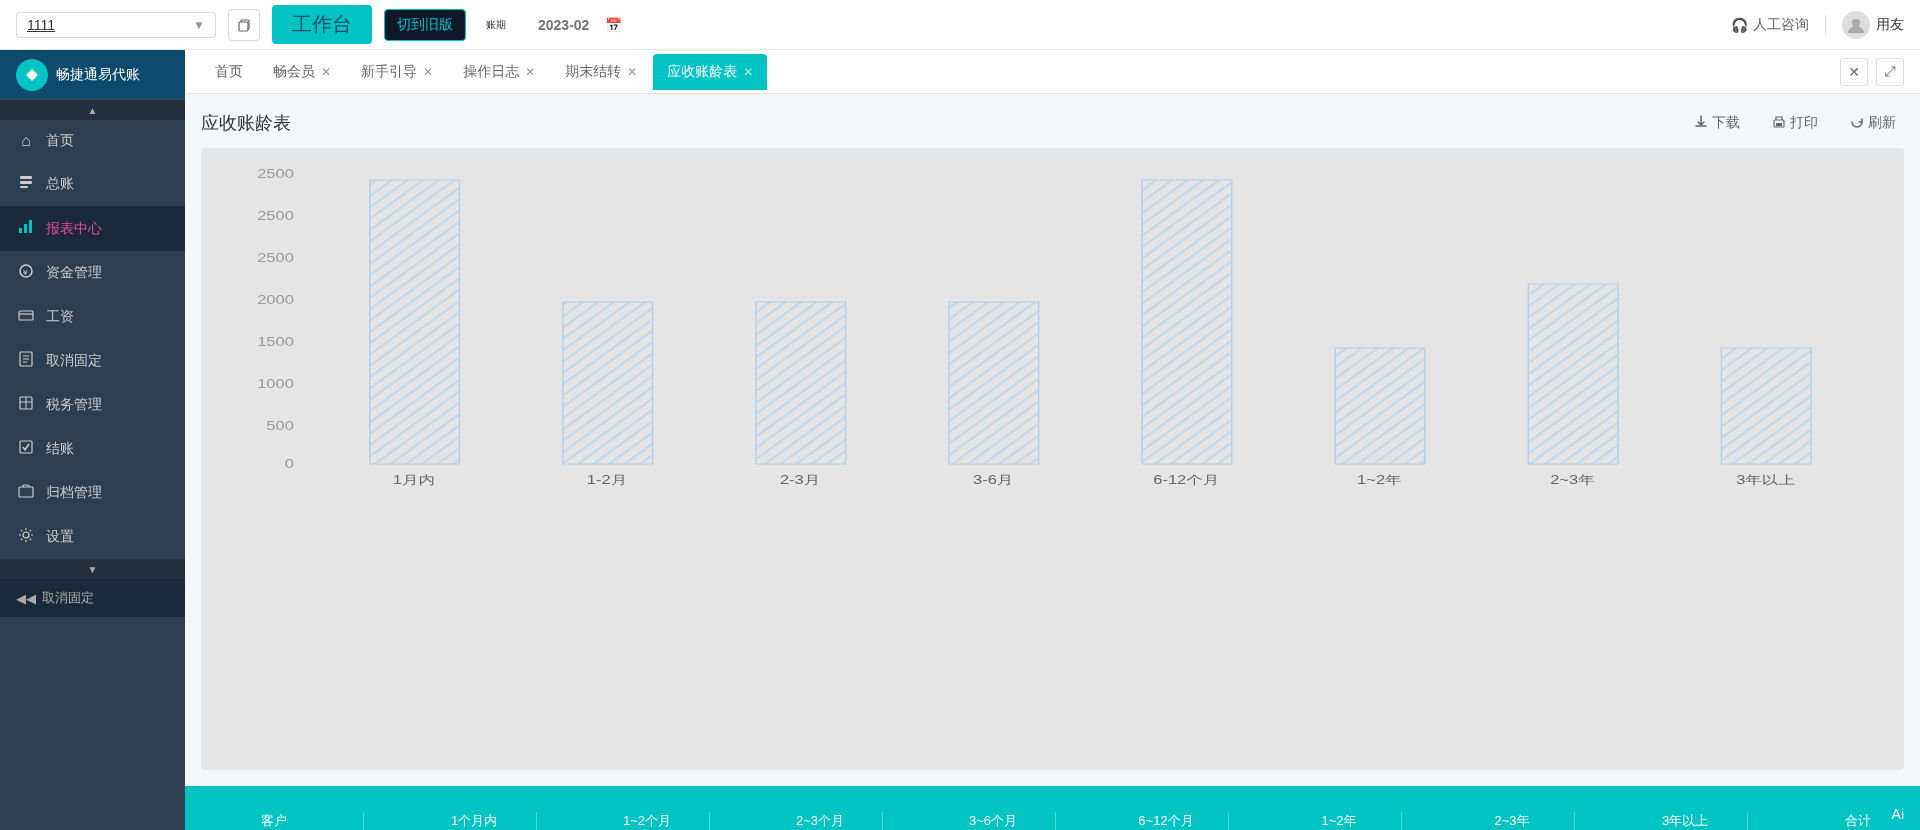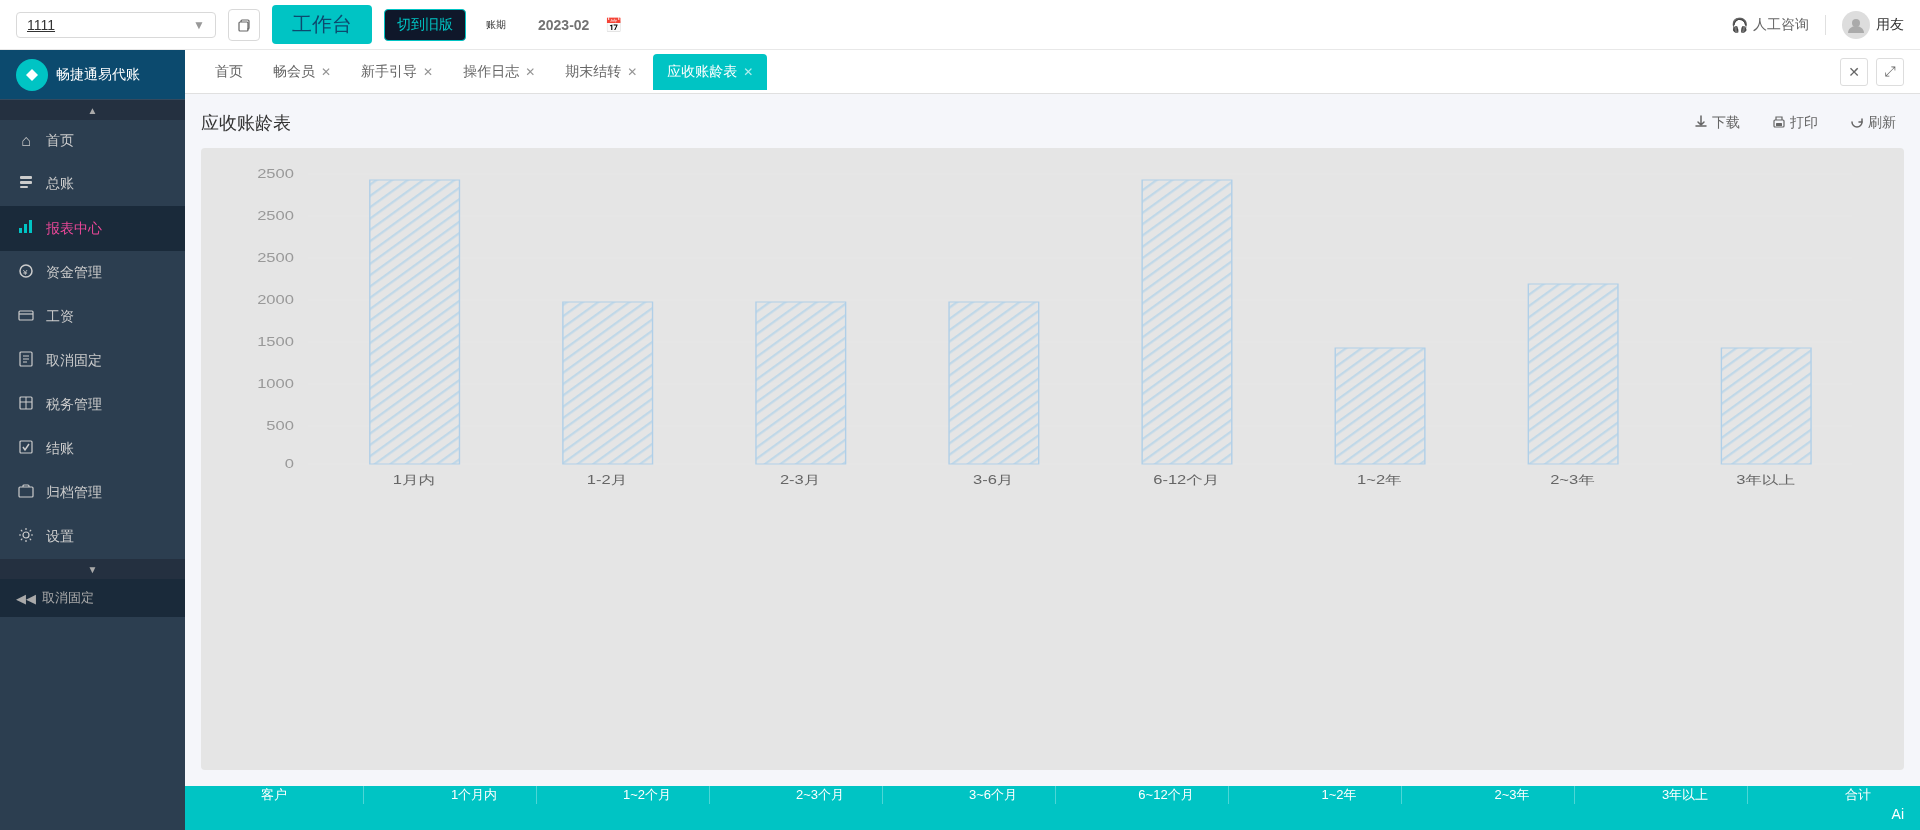--- a/index.html
+++ b/index.html
@@ -102,21 +102,21 @@
     
     .chart-container {
       background: #e5e5e5; border-radius: 4px; padding: 16px 24px;
       flex: 1; min-height: 400px; position: relative;
     }
     .chart-inner { width: 100%; height: 340px; position: relative; }
     .chart-svg { width: 100%; height: 100%; }
 
     
     .table-header {
-      background: #00c4c4; color: #fff; display: flex; align-items: flex-start;
+      background: #00c4c4; color: #fff; display: flex; align-items: flex-end;
       height: 44px; flex-shrink: 0; gap: 48px;
     }
     .table-header-cell {
       flex: 1; text-align: center; font-size: 13px; padding: 0 8px;
       border-right: 1px solid rgba(255,255,255,0.3);
     }
     .table-header-cell:first-child { flex: 1.5; }
     .table-header-cell:last-child { border-right: none; }
 
     

